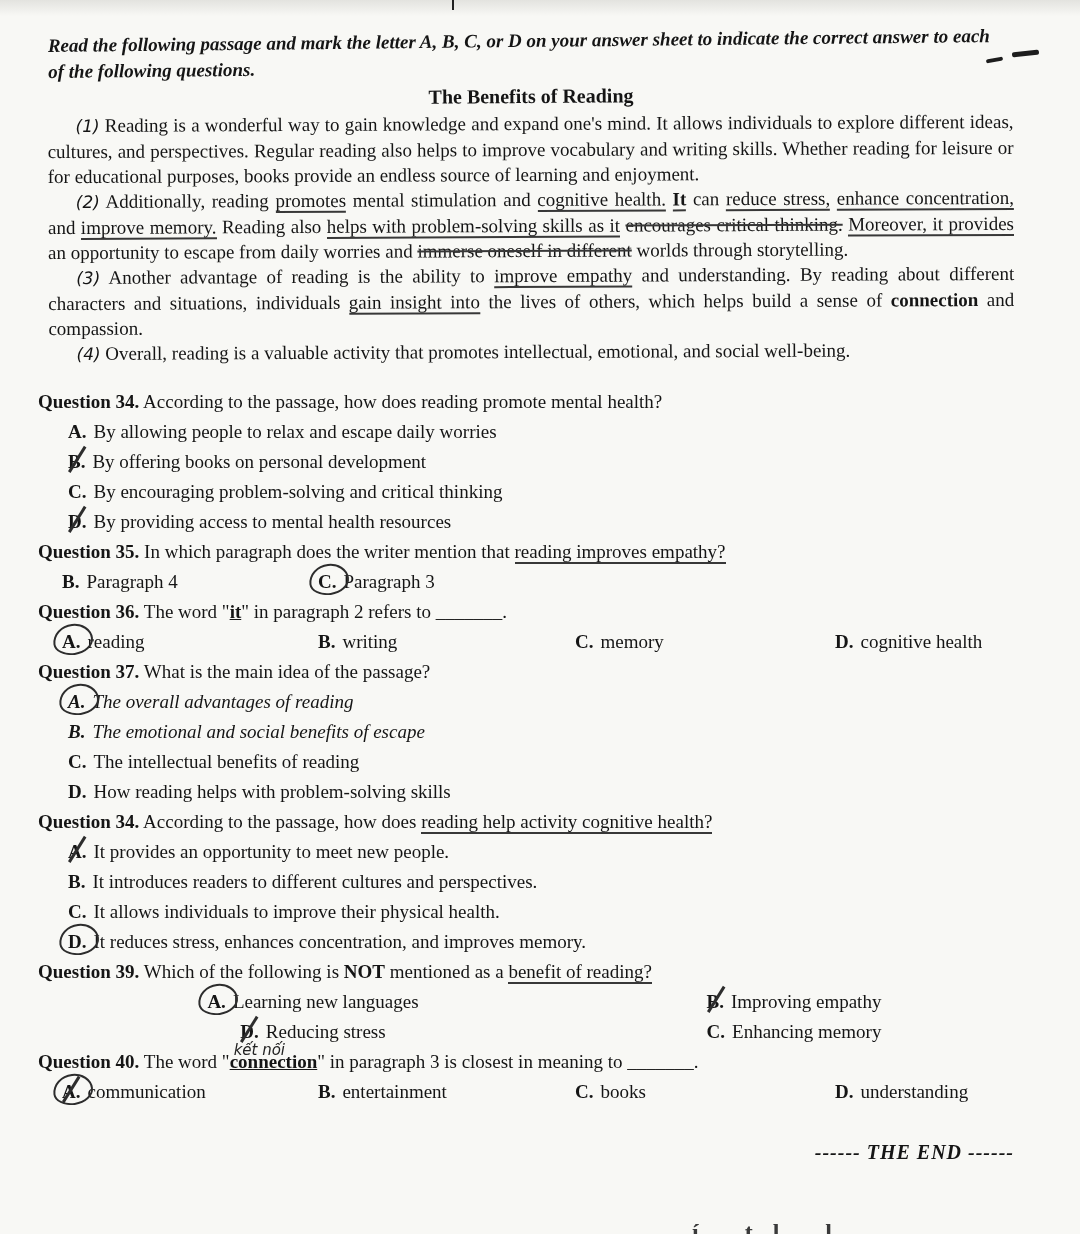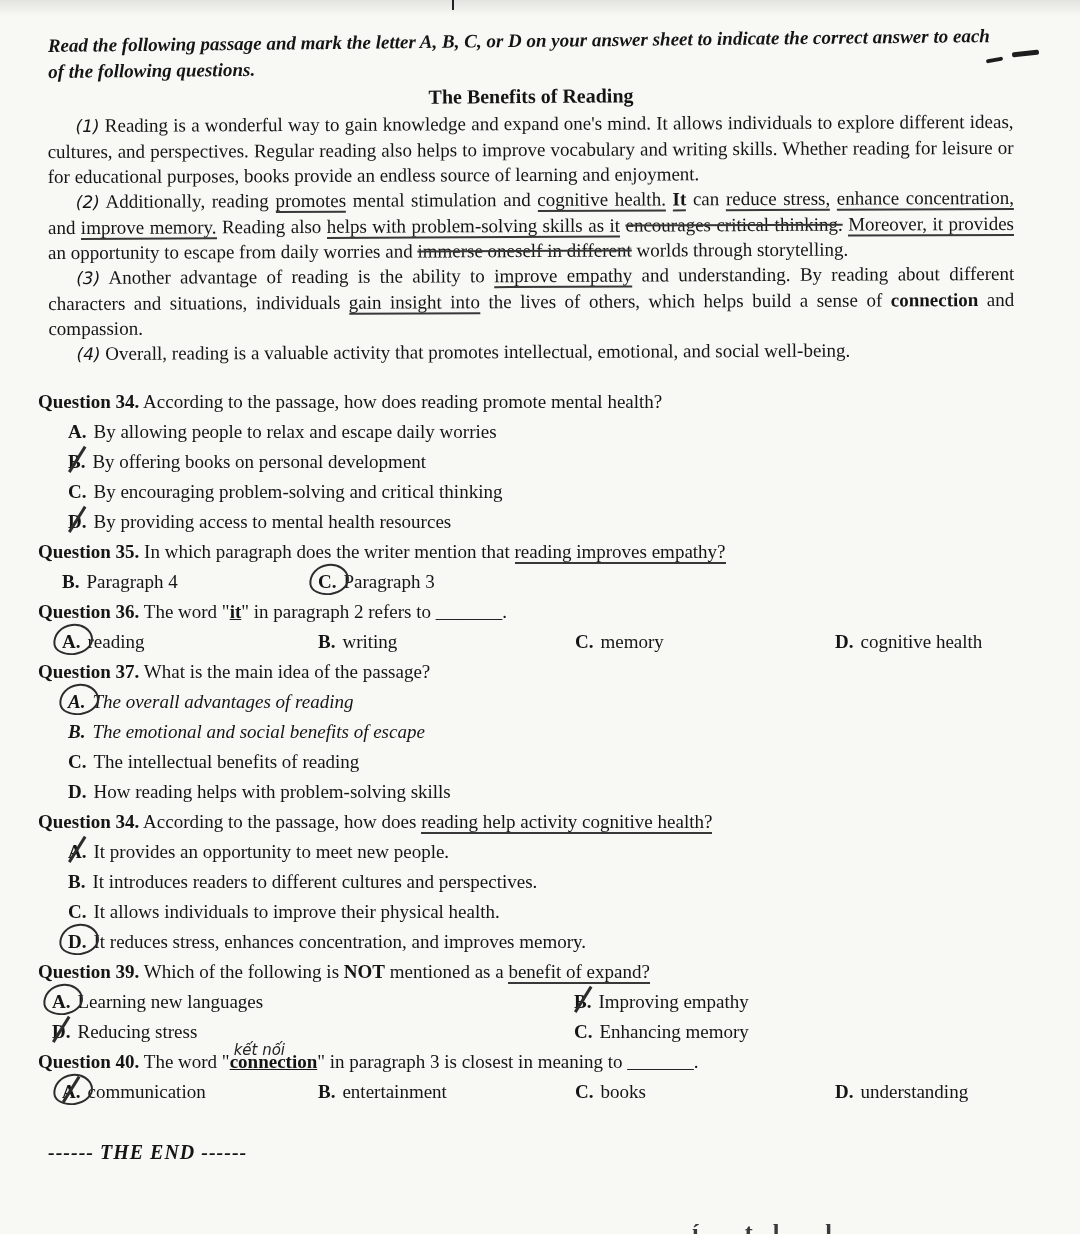--- a/index.html
+++ b/index.html
@@ -70,33 +70,33 @@
     content: ""; position: absolute; left: -6px; top: 11px;
     width: 30px; height: 2.5px; background: #2d2d2d;
     transform: rotate(-58deg);
   }
 
   .questions { margin-top: 22px; margin-left: -10px; font-size: 19px; line-height: 30px; }
   .qnum { font-weight: bold; }
   .stem { }
   .opt-block { padding-left: 30px; }
   .opt-row { display: grid; grid-template-columns: 256px 257px 260px auto; padding-left: 24px; }
-  .opt-2col { display: grid; grid-template-columns: 522px auto; padding-left: 14px; }
+  .opt-2col { display: grid; grid-template-columns: 522px auto; padding-left: 14px; text-align: center; }
   .letter { font-weight: bold; margin-right: 7px; }
 
   .word-note { position: relative; }
   .word-note .note {
     position: absolute; top: -16px; left: 4px;
     font-size: 15px; font-style: italic;
     font-family: "DejaVu Sans", sans-serif;
     white-space: nowrap; color: #222;
   }
 
   .the-end {
-    margin-top: 34px; text-align: left;
+    margin-top: 34px; text-align: right;
     font-weight: bold; font-style: italic; font-size: 20px;
     letter-spacing: 1px;
   }
 
   .frag-left {
     position: absolute; left: 132px; bottom: -6px;
     color: #9a9a96; font-size: 16px; letter-spacing: 5px;
   }
   .frag-right {
     position: absolute; left: 692px; bottom: -12px;
@@ -171,21 +171,21 @@
       <div class="stem"><span class="qnum">Question 34.</span> <span>According to the passage, how does </span><span class="pu">reading help activity cognitive health?</span></div>
       <div class="opt-block">
         <div class="opt"><span class="letter slash-mark">A.</span><span>It provides an opportunity to meet new people.</span></div>
         <div class="opt"><span class="letter">B.</span><span>It introduces readers to different cultures and perspectives.</span></div>
         <div class="opt"><span class="letter">C.</span><span>It allows individuals to improve their physical health.</span></div>
         <div class="opt"><span class="letter circ">D.</span><span>It reduces stress, enhances concentration, and improves memory.</span></div>
       </div>
     </div>
 
     <div class="q">
-      <div class="stem"><span class="qnum">Question 39.</span> <span>Which of the following is </span><span class="bold">NOT</span><span> mentioned as a </span><span class="pu">benefit of expand?</span></div>
+      <div class="stem"><span class="qnum">Question 39.</span> <span>Which of the following is </span><span class="bold">NOT</span><span> mentioned as a </span><span class="pu">benefit of reading?</span></div>
       <div class="opt-2col">
         <div class="opt"><span class="letter circ">A.</span><span>Learning new languages</span></div>
         <div class="opt"><span class="letter slash-mark">B.</span><span>Improving empathy</span></div>
         <div class="opt"><span class="letter slash-mark">D.</span><span>Reducing stress</span></div>
         <div class="opt"><span class="letter">C.</span><span>Enhancing memory</span></div>
       </div>
     </div>
 
     <div class="q">
       <div class="stem"><span class="qnum">Question 40.</span> <span>The word "</span><span class="word-note"><span class="note">kết nối</span><span class="bold printed-u">connection</span></span><span>" in paragraph 3 is closest in meaning to </span><span>_______.</span></div>

